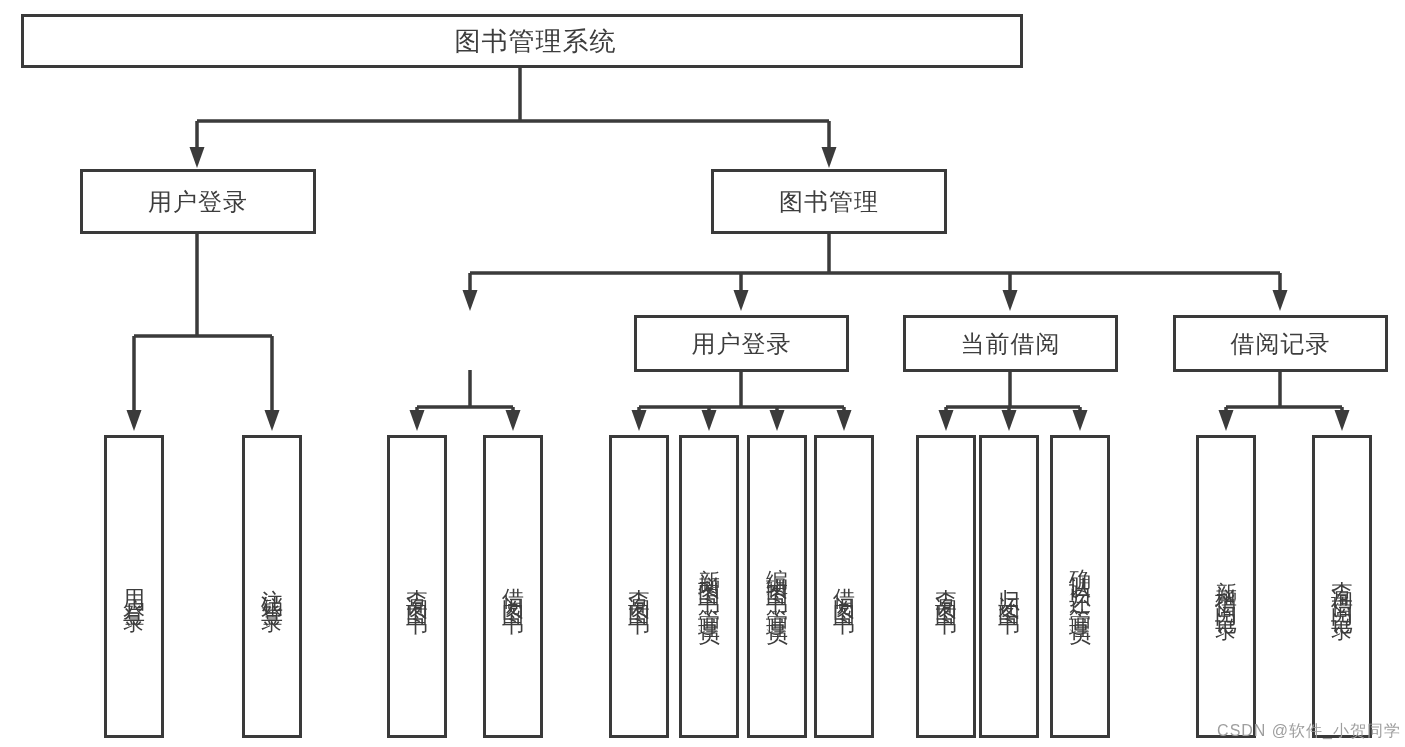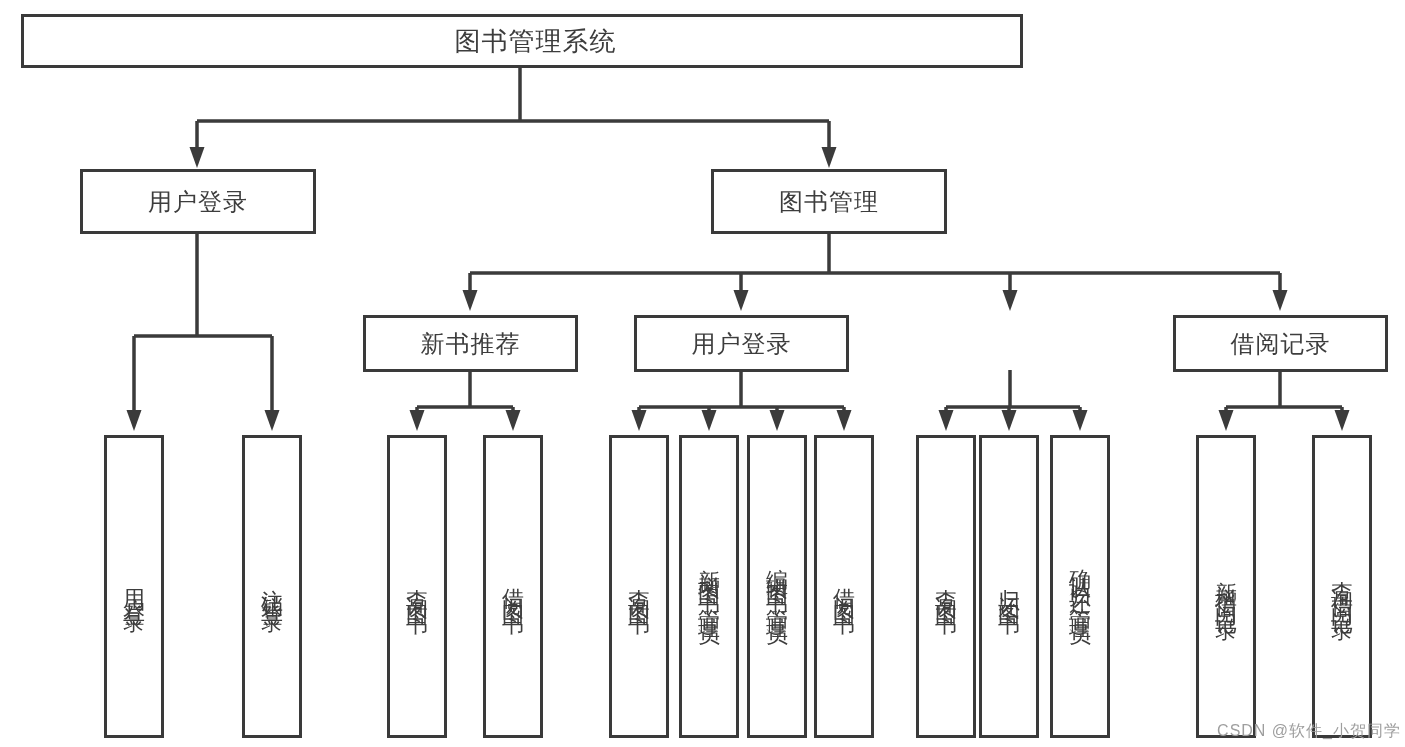--- a/index.html
+++ b/index.html
@@ -103,22 +103,22 @@
     <path class="wire" d="M1280 370 V407 M1226 407 H1342 M1226 407 V415 M1342 407 V415"></path>
     <use class="arrow" href="#ah" x="1226" y="431"></use>
     <use class="arrow" href="#ah" x="1342" y="431"></use>
   </svg>
 
   <div class="node lv1">图书管理系统</div>
 
   <div class="node lv2" style="left:80px">用户登录</div>
   <div class="node lv2" style="left:711px">图书管理</div>
 
-  <div class="node lv3" style="left:363px">新书推荐</div>
   <div class="node lv3" style="left:634px">用户登录</div>
+  <div class="node lv3" style="left:903px">当前借阅</div>
   <div class="node lv3" style="left:1173px">借阅记录</div>
 
   <div class="node leaf" style="left:104px">用户登录</div>
   <div class="node leaf" style="left:242px">注销登录</div>
 
   <div class="node leaf" style="left:387px">查询图书</div>
   <div class="node leaf" style="left:483px">借阅图书</div>
 
   <div class="node leaf" style="left:609px">查询图书</div>
   <div class="node leaf" style="left:679px">新增图书（管理员）</div>

